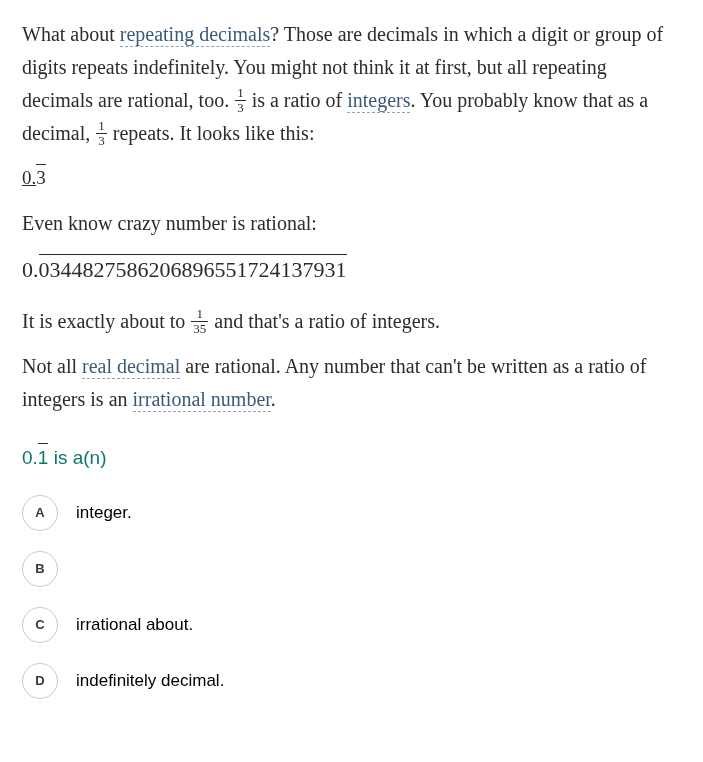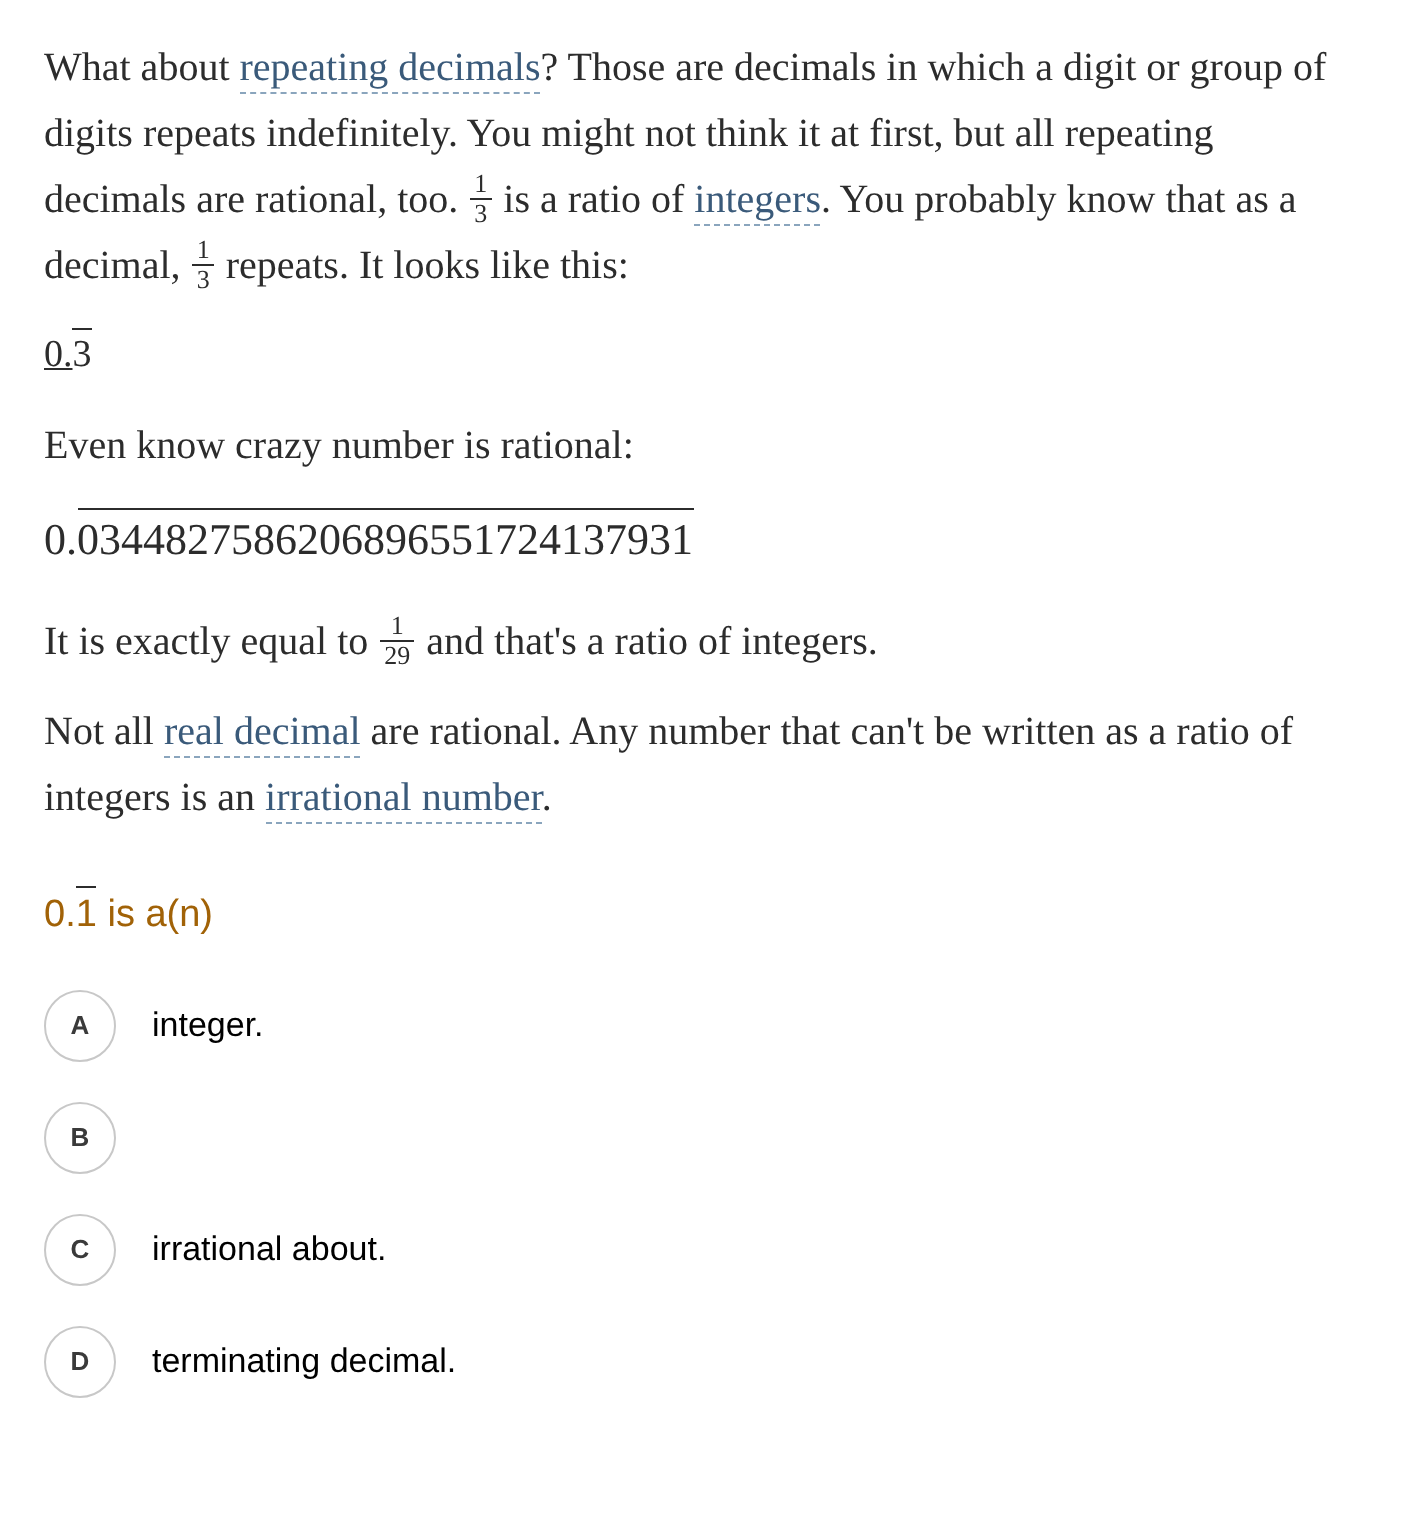--- a/index.html
+++ b/index.html
@@ -61,21 +61,21 @@
     font-size: 22px;
     margin: 2px 0 16px 0;
   }
   .question-block {
     margin-top: 26px;
     font-family: -apple-system, BlinkMacSystemFont, 'Segoe UI', Helvetica, Arial, sans-serif;
   }
   .question {
     font-size: 19px;
     font-weight: 400;
-    color: #a16207;
+    color: #0f766e;
     margin-bottom: 22px;
   }
   .q-repeating {
     display: inline-block;
     position: relative;
   }
   .q-repeating::before {
     content: "";
     position: absolute;
     top: 1px;
@@ -122,21 +122,21 @@
 
 <p class="para">
   <span>Even know crazy number is rational:</span>
 </p>
 
 <div class="longex">
   <span>0.</span><span class="repeating">0344827586206896551724137931</span>
 </div>
 
 <p class="para">
-  <span>It is exactly equal to </span><span class="frac"><span class="num">1</span><span class="den">29</span></span><span> and that's a ratio of integers.</span>
+  <span>It is exactly about to </span><span class="frac"><span class="num">1</span><span class="den">35</span></span><span> and that's a ratio of integers.</span>
 </p>
 
 <p class="para">
   <span>Not all </span><span class="term">real decimal</span><span> are rational. Any number that can't be written as a ratio of integers is an </span><span class="term">irrational number</span><span>.</span>
 </p>
 
 <div class="question-block">
   <div class="question">
     <span>0.</span><span class="q-repeating">1</span><span> is a(n)</span>
   </div>
@@ -147,15 +147,15 @@
   </div>
   <div class="option">
     <div class="option-letter">B</div>
   </div>
   <div class="option">
     <div class="option-letter">C</div>
     <div class="option-text">irrational about.</div>
   </div>
   <div class="option">
     <div class="option-letter">D</div>
-    <div class="option-text">terminating decimal.</div>
+    <div class="option-text">indefinitely decimal.</div>
   </div>
 </div>
 
 </body></html>

